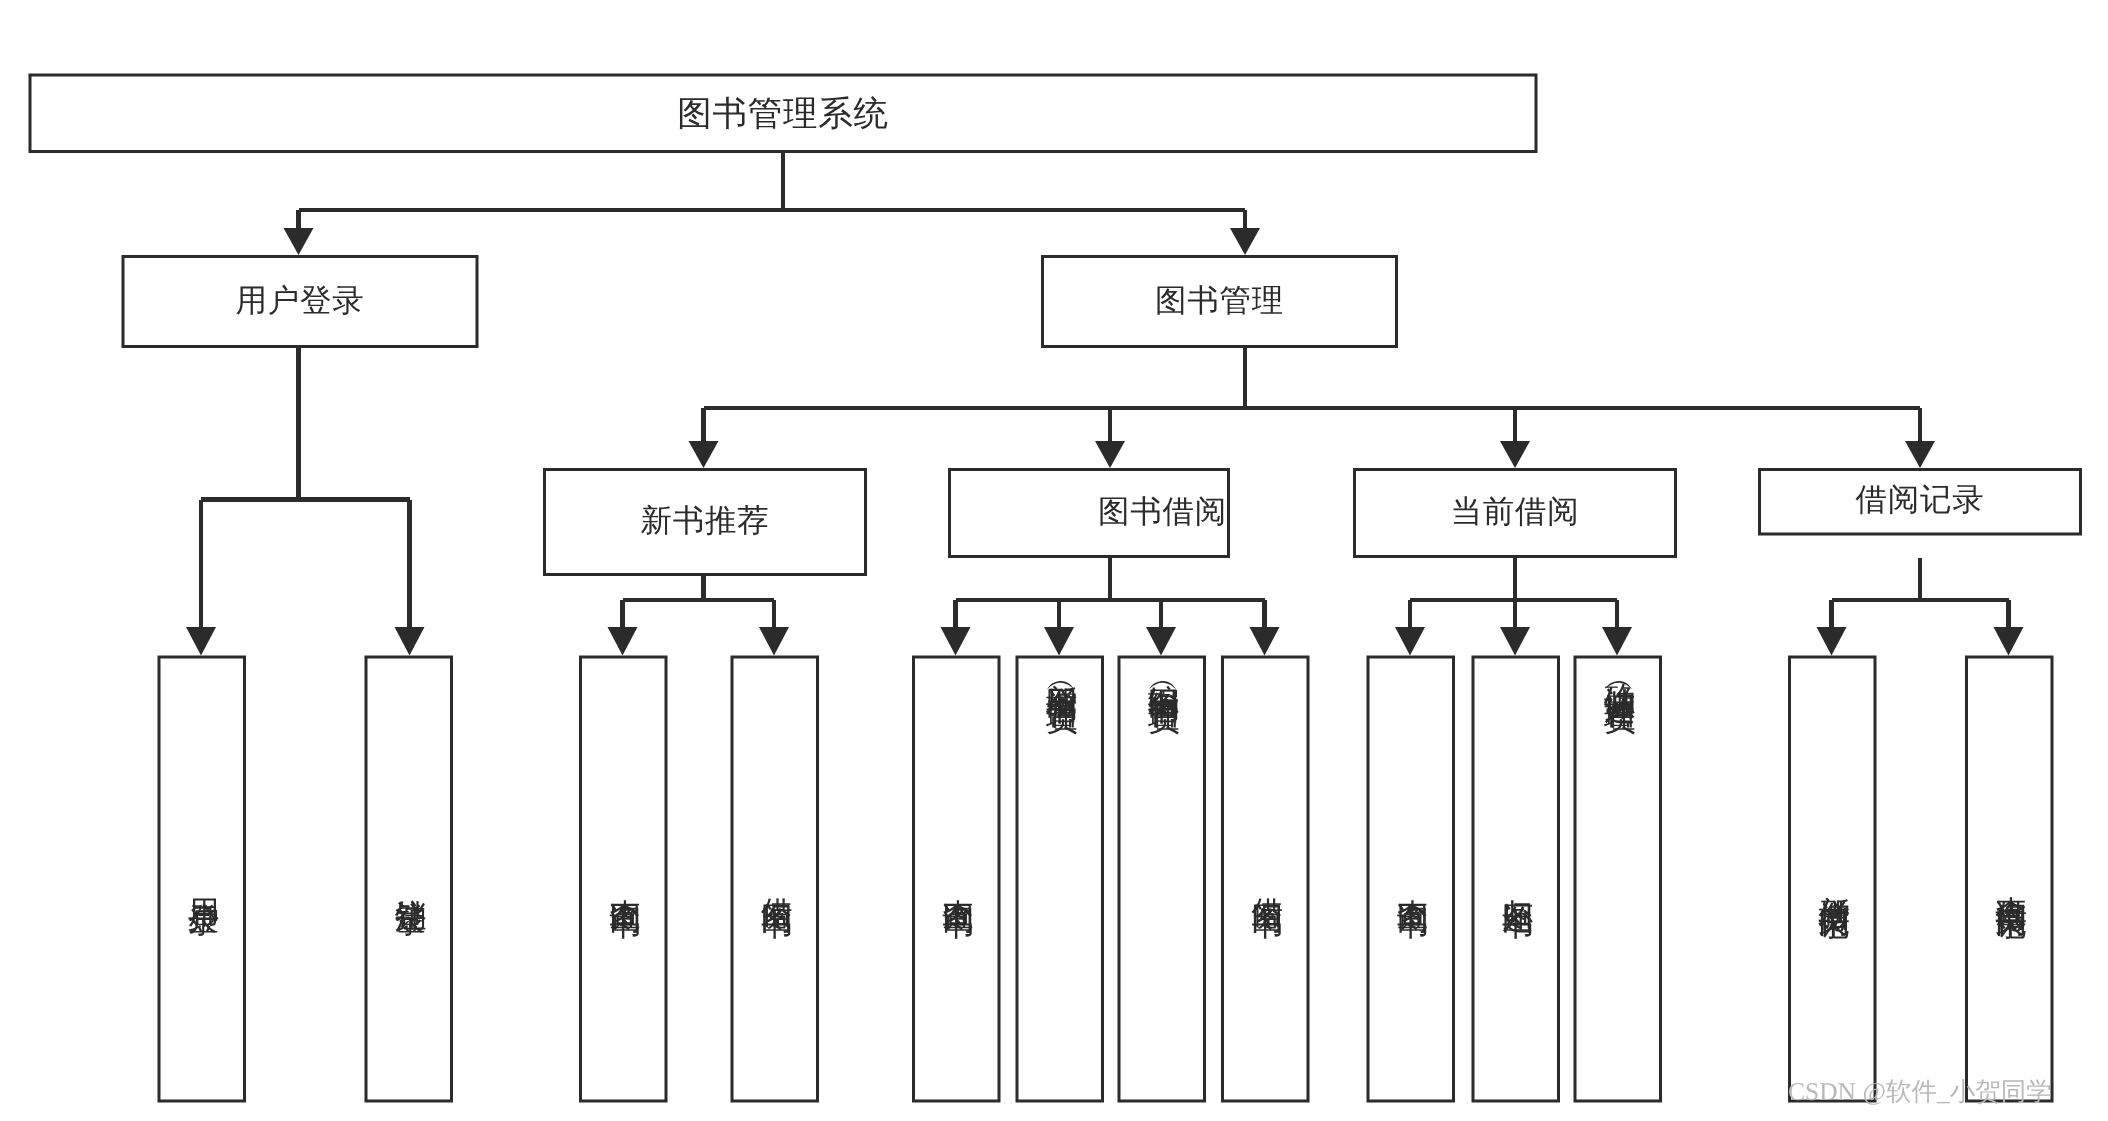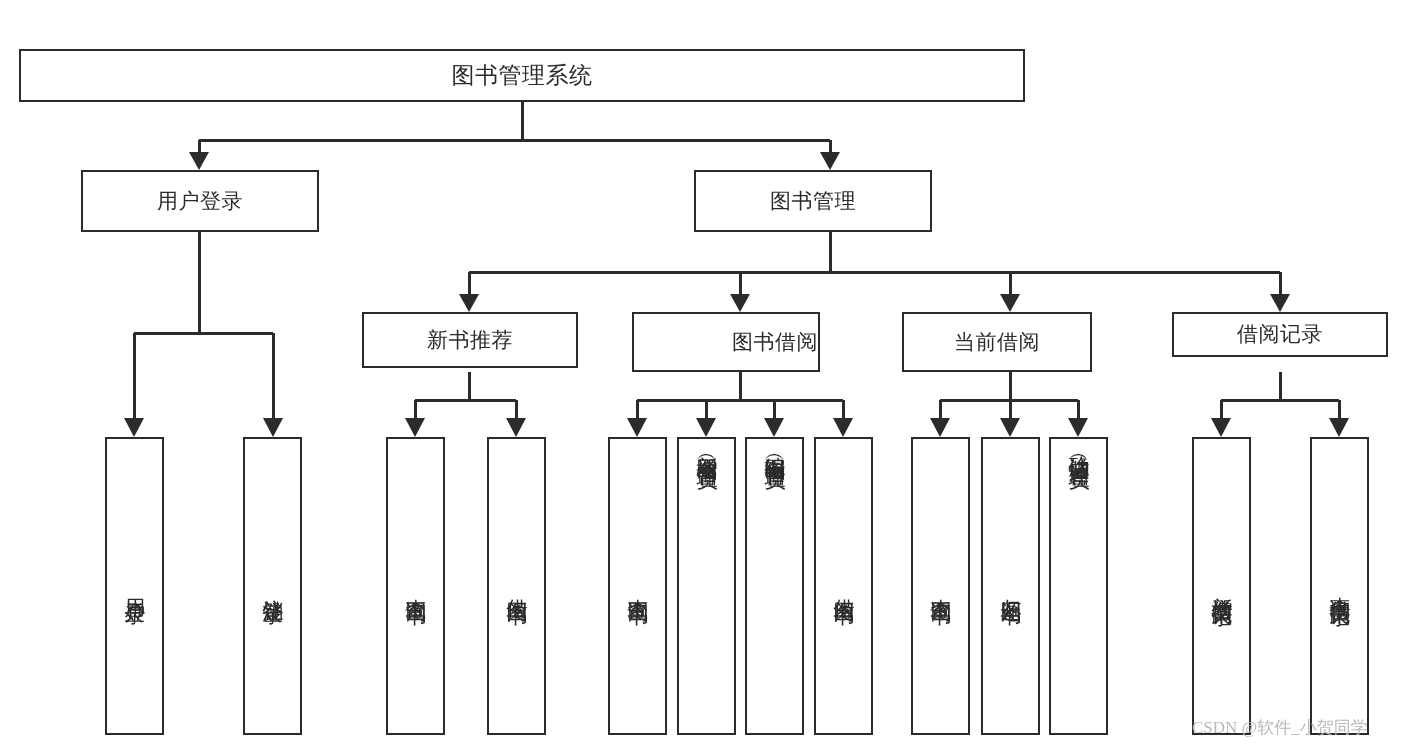--- a/index.html
+++ b/index.html
@@ -153,27 +153,27 @@
     <span class="node-label">图书管理系统</span>
   </div>
 
   <div class="node-box lvl1" style="left:81px; top:170px; width:238px; height:62px;">
     <span class="node-label">用户登录</span>
   </div>
   <div class="node-box lvl1" style="left:694px; top:170px; width:238px; height:62px;">
     <span class="node-label">图书管理</span>
   </div>
 
-  <div class="node-box lvl2" style="left:362px; top:312px; width:216px; height:56px;">
+  <div class="node-box lvl2" style="left:362px; top:312px; width:216px; height:72px;">
     <span class="node-label">新书推荐</span>
   </div>
   <div class="node-box lvl2" style="left:632px; top:312px; width:188px; height:60px;justify-content:flex-end;">
     <span class="node-label">图书借阅</span>
   </div>
-  <div class="node-box lvl2" style="left:902px; top:312px; width:190px; height:60px;">
+  <div class="node-box lvl2" style="left:902px; top:312px; width:216px; height:60px;">
     <span class="node-label">当前借阅</span>
   </div>
   <div class="node-box lvl2" style="left:1172px; top:312px; width:216px; height:45px;">
     <span class="node-label">借阅记录</span>
   </div>
 
   <div class="node-box leaf center-v" style="left:105px; top:437px; width:59px; height:298px;">
     <span class="node-label">用户登录</span>
   </div>
   <div class="node-box leaf center-v" style="left:243px; top:437px; width:59px; height:298px;">

